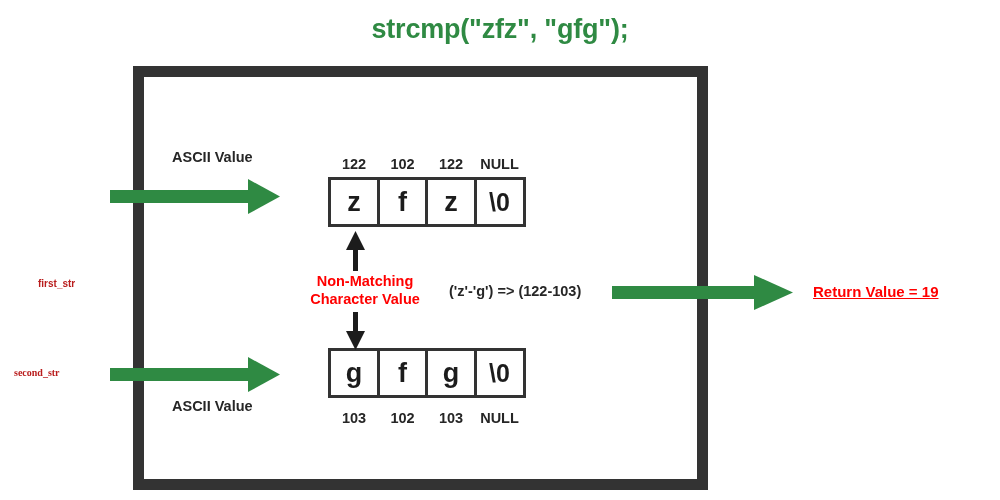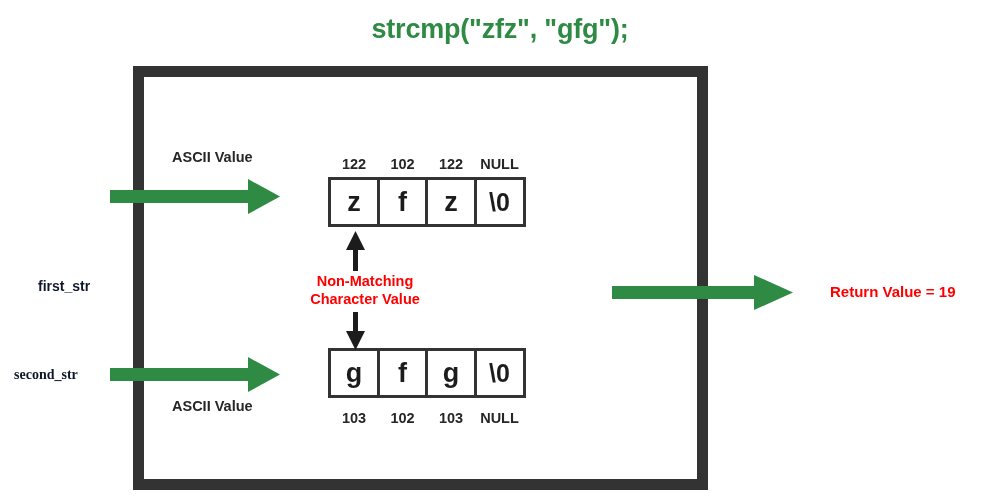--- a/index.html
+++ b/index.html
@@ -41,23 +41,23 @@
 
   
   .lbl {
     font-size: 14.5px;
     font-weight: bold;
     color: #262626;
     white-space: nowrap;
     text-align: center;
   }
   .lbl-green {
-    font-size: 14px;
+    font-size: 10px;
     font-weight: bold;
-    color: #0f172a;
+    color: #b91c1c;
     white-space: nowrap;
   }
   .lbl-red {
     font-size: 14.5px;
     font-weight: bold;
     color: #ff0000;
     white-space: nowrap;
     line-height: 1.25;
     text-align: center;
   }
@@ -155,22 +155,23 @@
     <div class="num">102</div>
     <div class="num">103</div>
     <div class="num">NULL</div>
   </div>
 
   <div class="abs lbl-red" style="left:285px; top:272px; width:160px;">
     <div>Non-Matching</div>
     <div>Character Value</div>
   </div>
 
+  <div class="abs lbl" style="left:449px; top:283px;">('z'-'g') =&gt; (122-103)</div>
 
-  <div class="abs lbl-ret" style="left:830px; top:283px;">Return Value = 19</div>
+  <div class="abs lbl-ret" style="left:813px; top:283px;text-decoration:underline;">Return Value = 19</div>
 
   <svg class="abs" id="arrow-layer" viewBox="0 0 1000 500">
 
     <g>
       <rect x="110" y="190" width="148" height="13" fill="#2f8a43"></rect>
       <polygon points="248,179 280,196.5 248,214" fill="#2f8a43"></polygon>
     </g>
 
     <g>
       <rect x="110" y="368" width="148" height="13" fill="#2f8a43"></rect>

